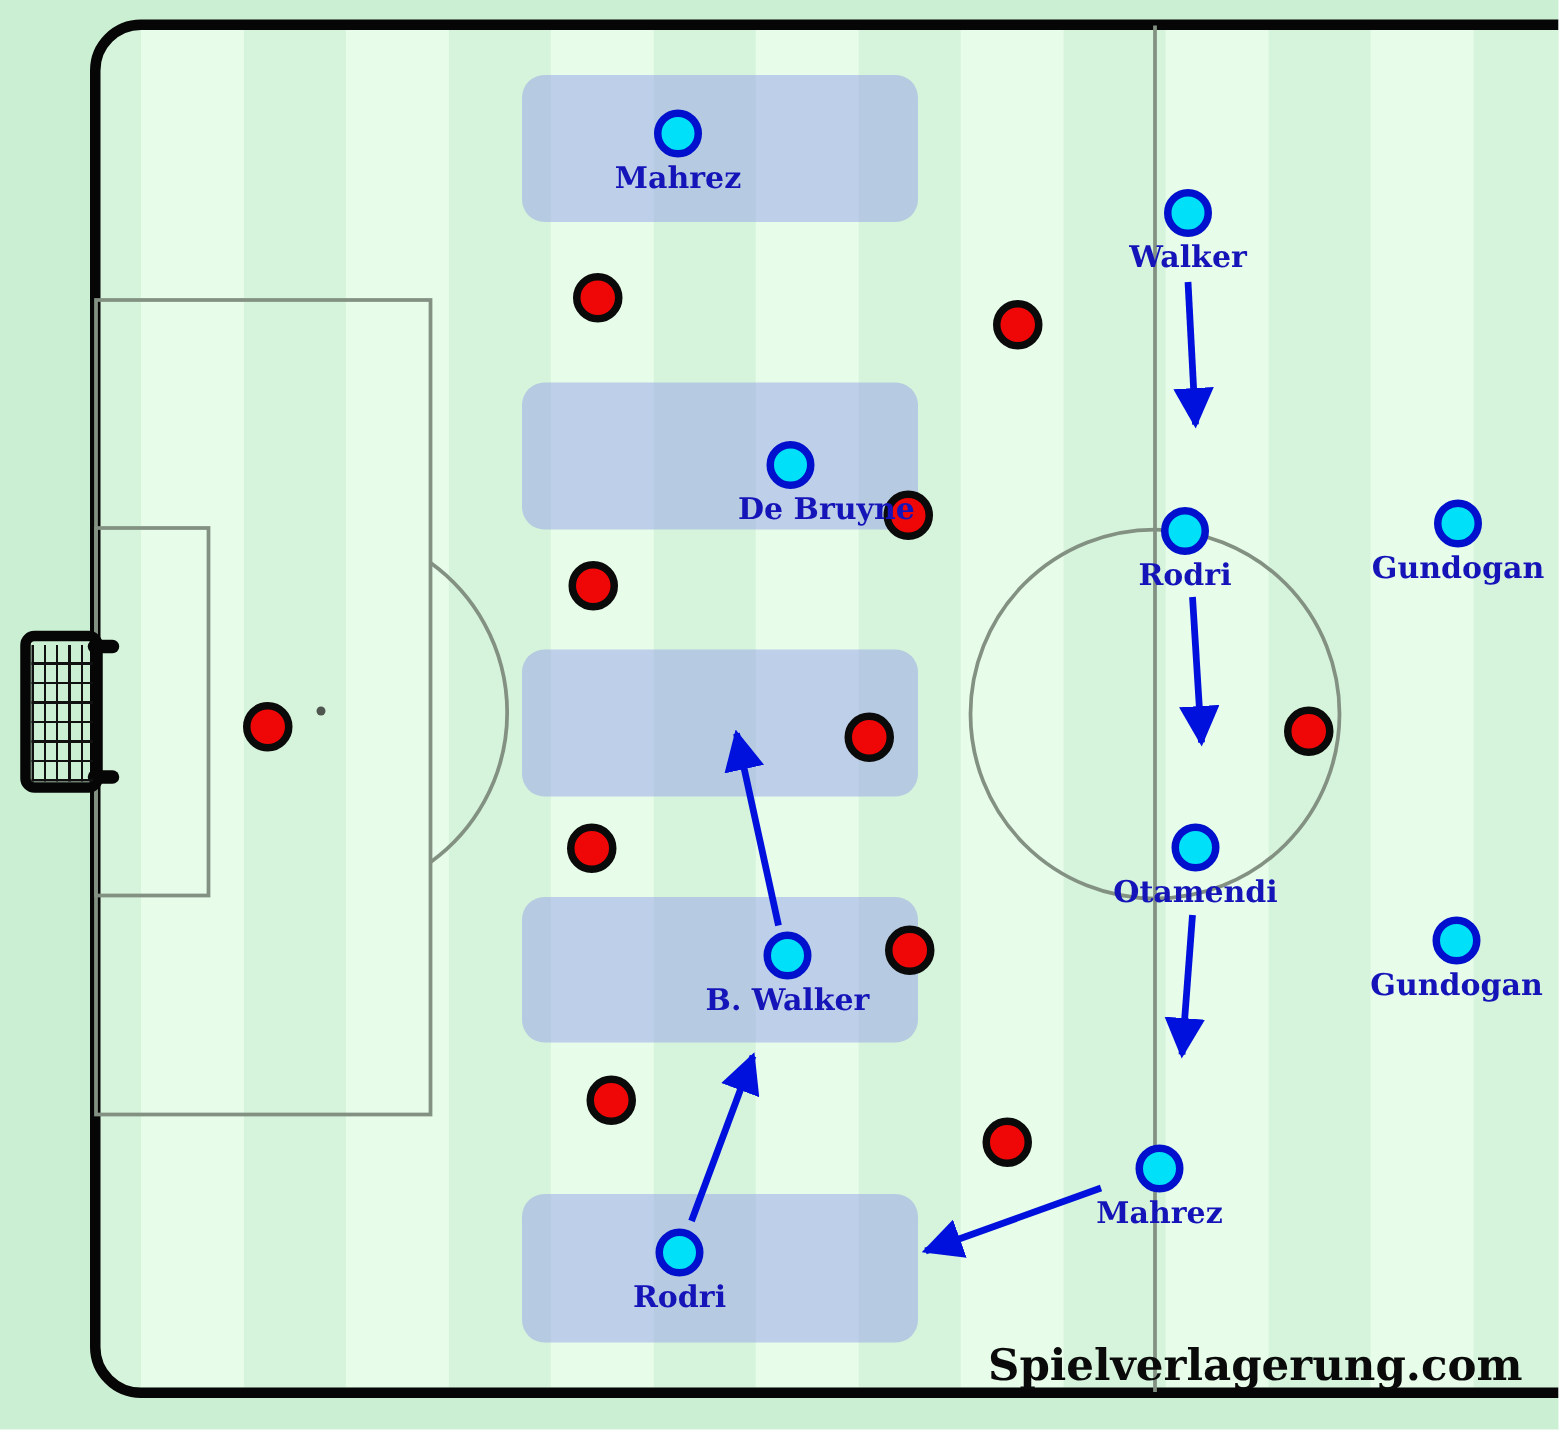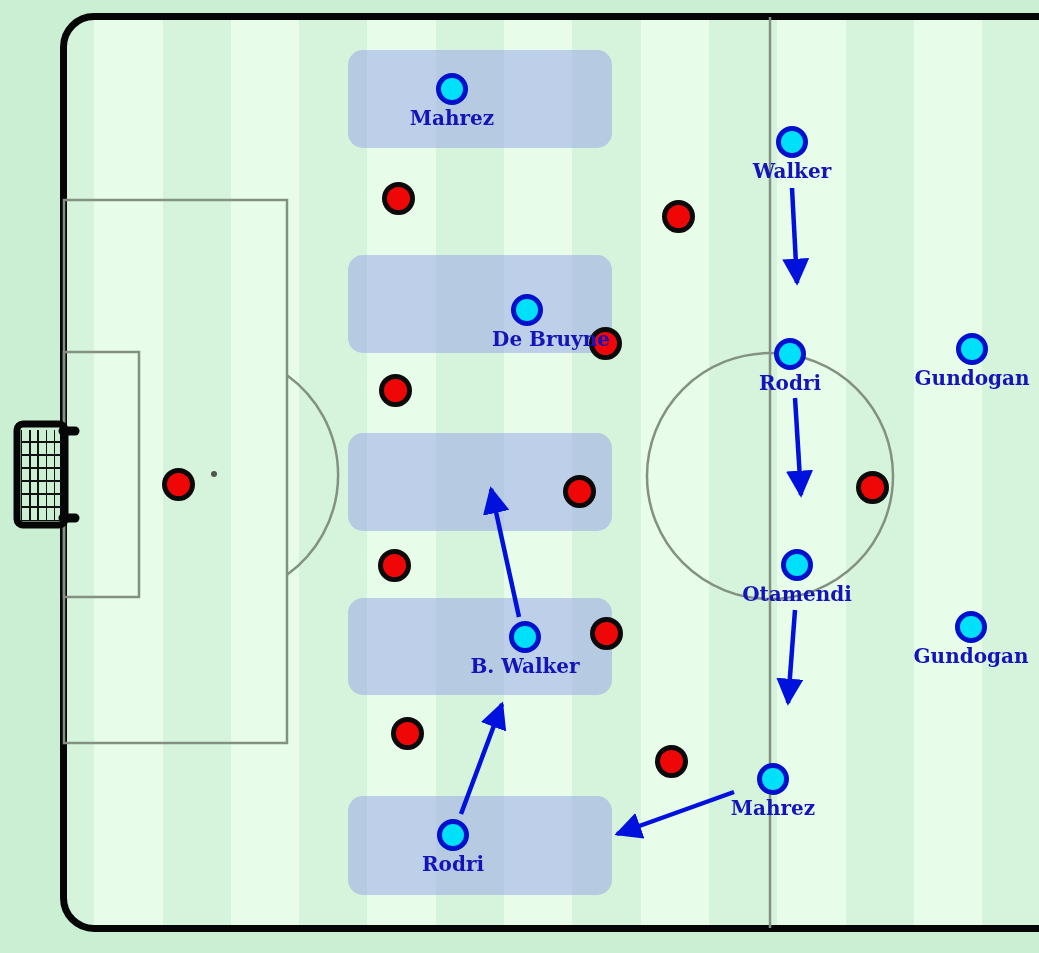--- a/index.html
+++ b/index.html
@@ -124,14 +124,15 @@
       <div class="player-dot" style="left: 955px; top: 611px;"></div>
       <div class="player-label" style="left: 971px; top: 645px;">Gundogan</div>
       <div class="player-dot" style="left: 509px; top: 621px;"></div>
       <div class="player-label" style="left: 525px; top: 655px;">B. Walker</div>
       <div class="player-dot" style="left: 757px; top: 763px;"></div>
       <div class="player-label" style="left: 773px; top: 797px;">Mahrez</div>
       <div class="player-dot" style="left: 437px; top: 819px;"></div>
       <div class="player-label" style="left: 453px; top: 853px;">Rodri</div>
     </div>
 
+  <div class="watermark">Spielverlagerung.com</div>
 
 </div>
 
 </body></html>

